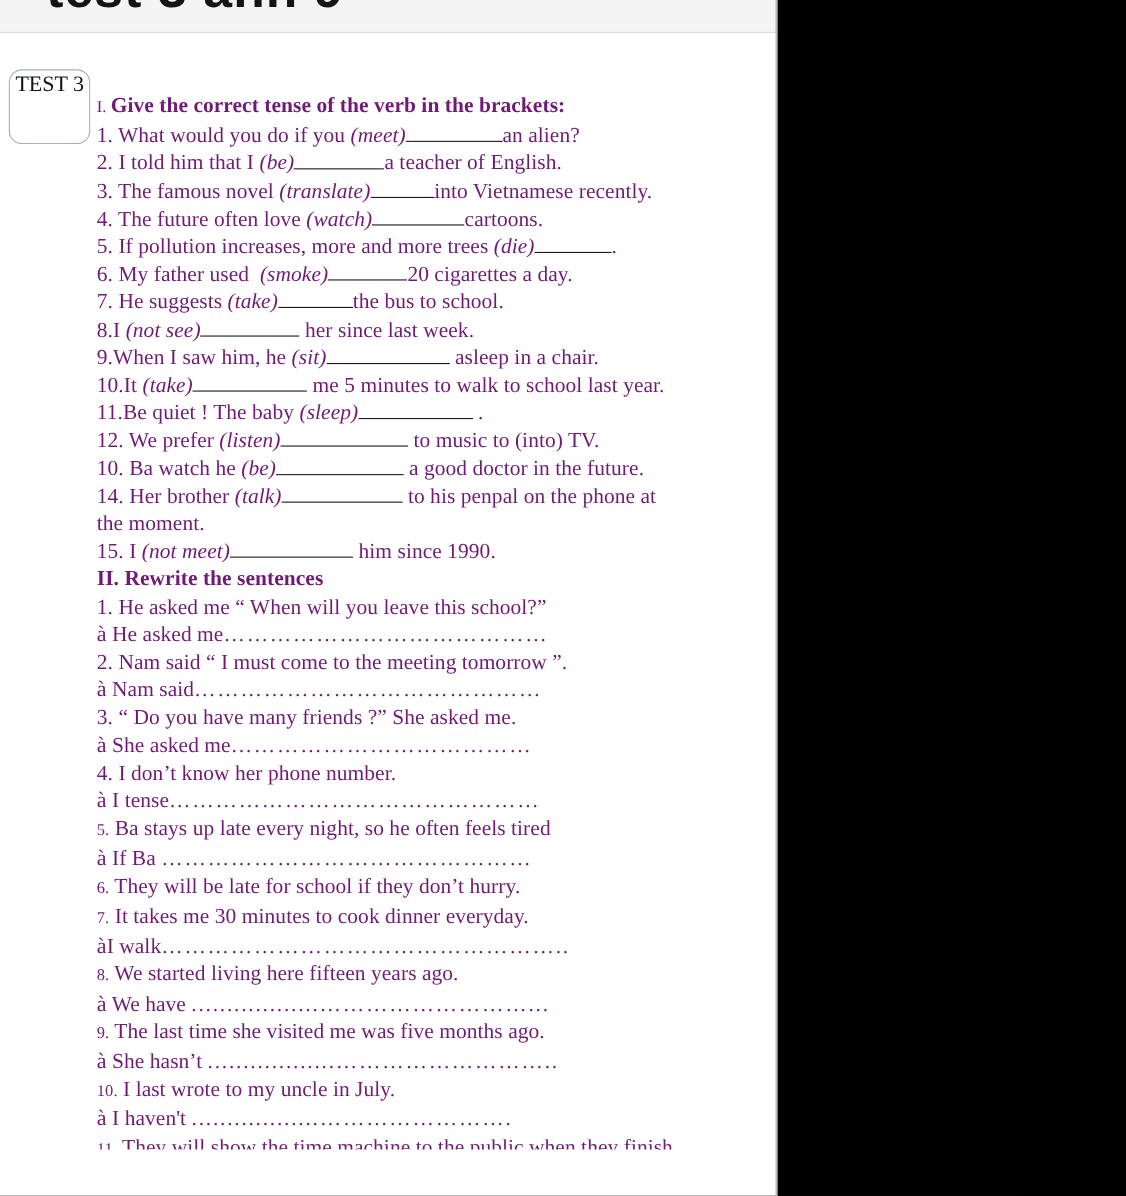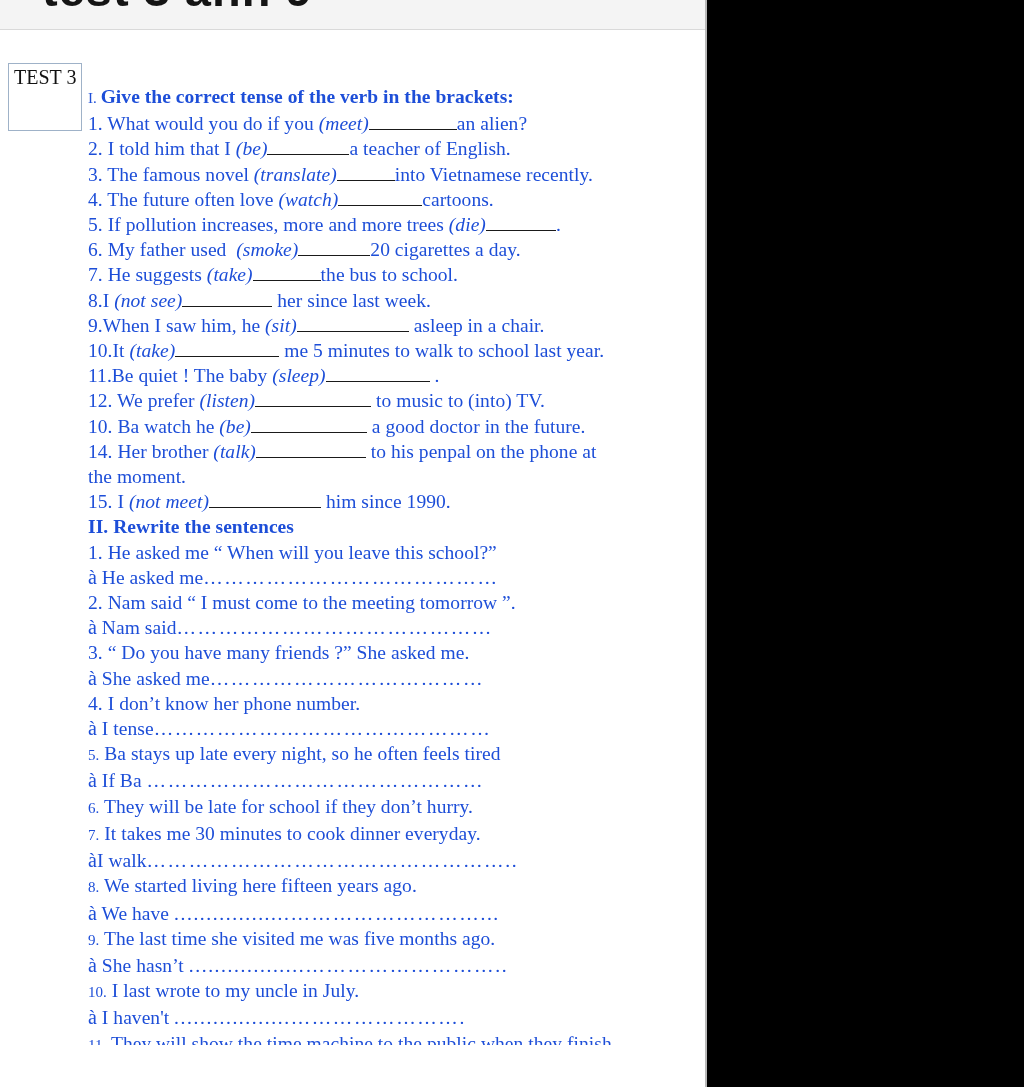--- a/index.html
+++ b/index.html
@@ -68,21 +68,21 @@
   }
 
   
   #test-box {
     position: absolute;
     left: 8px;
     top: 63px;
     width: 74px;
     height: 68px;
     border: 1px solid #9fb2c8;
-    border-radius: 0;
+    border-radius: 12px;
     background: #ffffff;
     box-sizing: border-box;
   }
   #test-box .test-label {
     position: absolute;
     left: 5px;
     top: 2px;
     font-size: 20px;
     color: #111111;
     white-space: nowrap;
@@ -91,21 +91,21 @@
   
   #content {
     position: absolute;
     left: 88px;
     top: 84px;
     width: 600px;
   }
   .line {
     font-size: 19.5px;
     line-height: 25.2px;
-    color: #1d4ed8;
+    color: #701a75;
     white-space: pre-wrap;
     letter-spacing: 0.05px;
   }
   .line.heading {
     font-weight: 700;
   }
   .line.heading .rn {
     font-weight: 400;
     font-size: 15px;
   }

